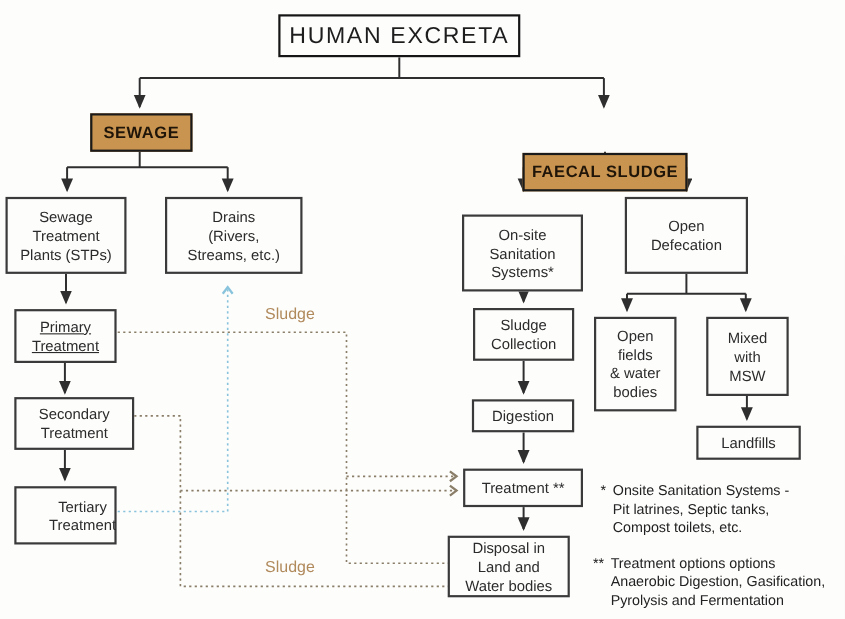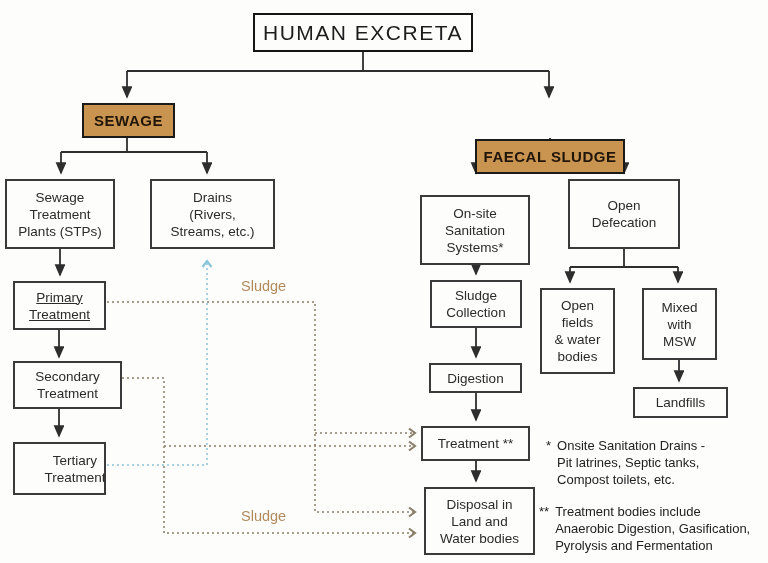--- a/index.html
+++ b/index.html
@@ -151,21 +151,21 @@
   </div>
 
   <div class="node" style="left:429px;top:363px;width:93px;height:30px;">
     <span>Digestion</span>
   </div>
 
   <div class="node" style="left:421px;top:426px;width:109px;height:35px;">
     <span>Treatment **</span>
   </div>
 
-  <div class="node" style="left:424px;top:487px;width:111px;height:68px;text-align:center;">
+  <div class="node" style="left:407px;top:487px;width:111px;height:56px;text-align:center;">
     <span>Disposal in
 Land and
 Water bodies</span>
   </div>
 
   <div class="node" style="left:540px;top:288px;width:75px;height:86px;">
     <span>Open
 fields
 &amp; water
 bodies</span>
@@ -179,24 +179,24 @@
     <span>Mixed
 with
 MSW</span>
   </div>
 
   <div class="floatlabel" style="left:241px;top:278px;">Sludge</div>
   <div class="floatlabel" style="left:241px;top:508px;">Sludge</div>
 
   <div class="footnote" style="left:546px;top:437px;width:215px;">
     <span class="marker">*</span>
-    <span class="fn-text">Onsite Sanitation Drains -
+    <span class="fn-text">Onsite Sanitation Systems -
 Pit latrines, Septic tanks,
 Compost toilets, etc.</span>
   </div>
   <div class="footnote" style="left:539px;top:503px;width:224px;">
     <span class="marker">**</span>
-    <span class="fn-text">Treatment bodies include
+    <span class="fn-text">Treatment options options
 Anaerobic Digestion, Gasification,
 Pyrolysis and Fermentation</span>
   </div>
 
 </div>
 
 </body></html>

